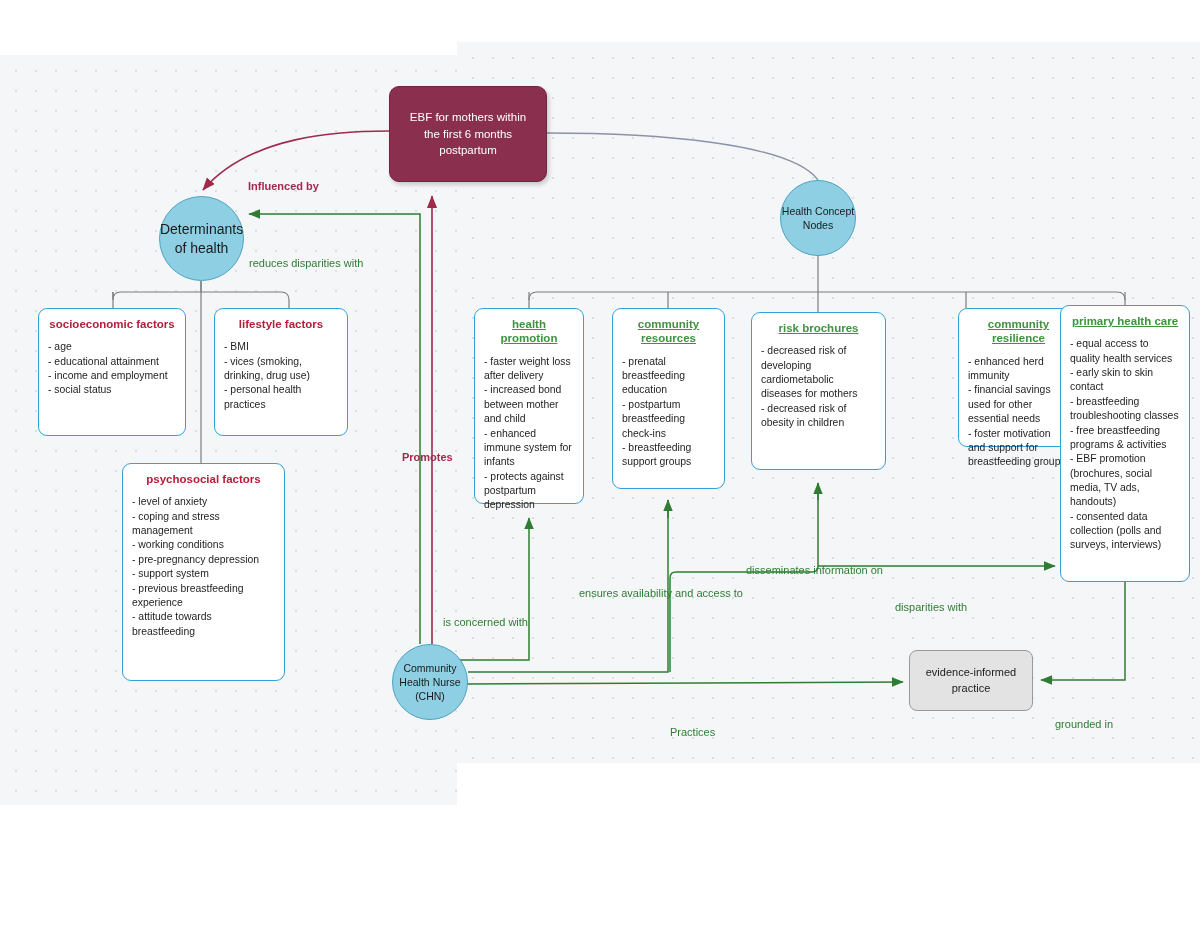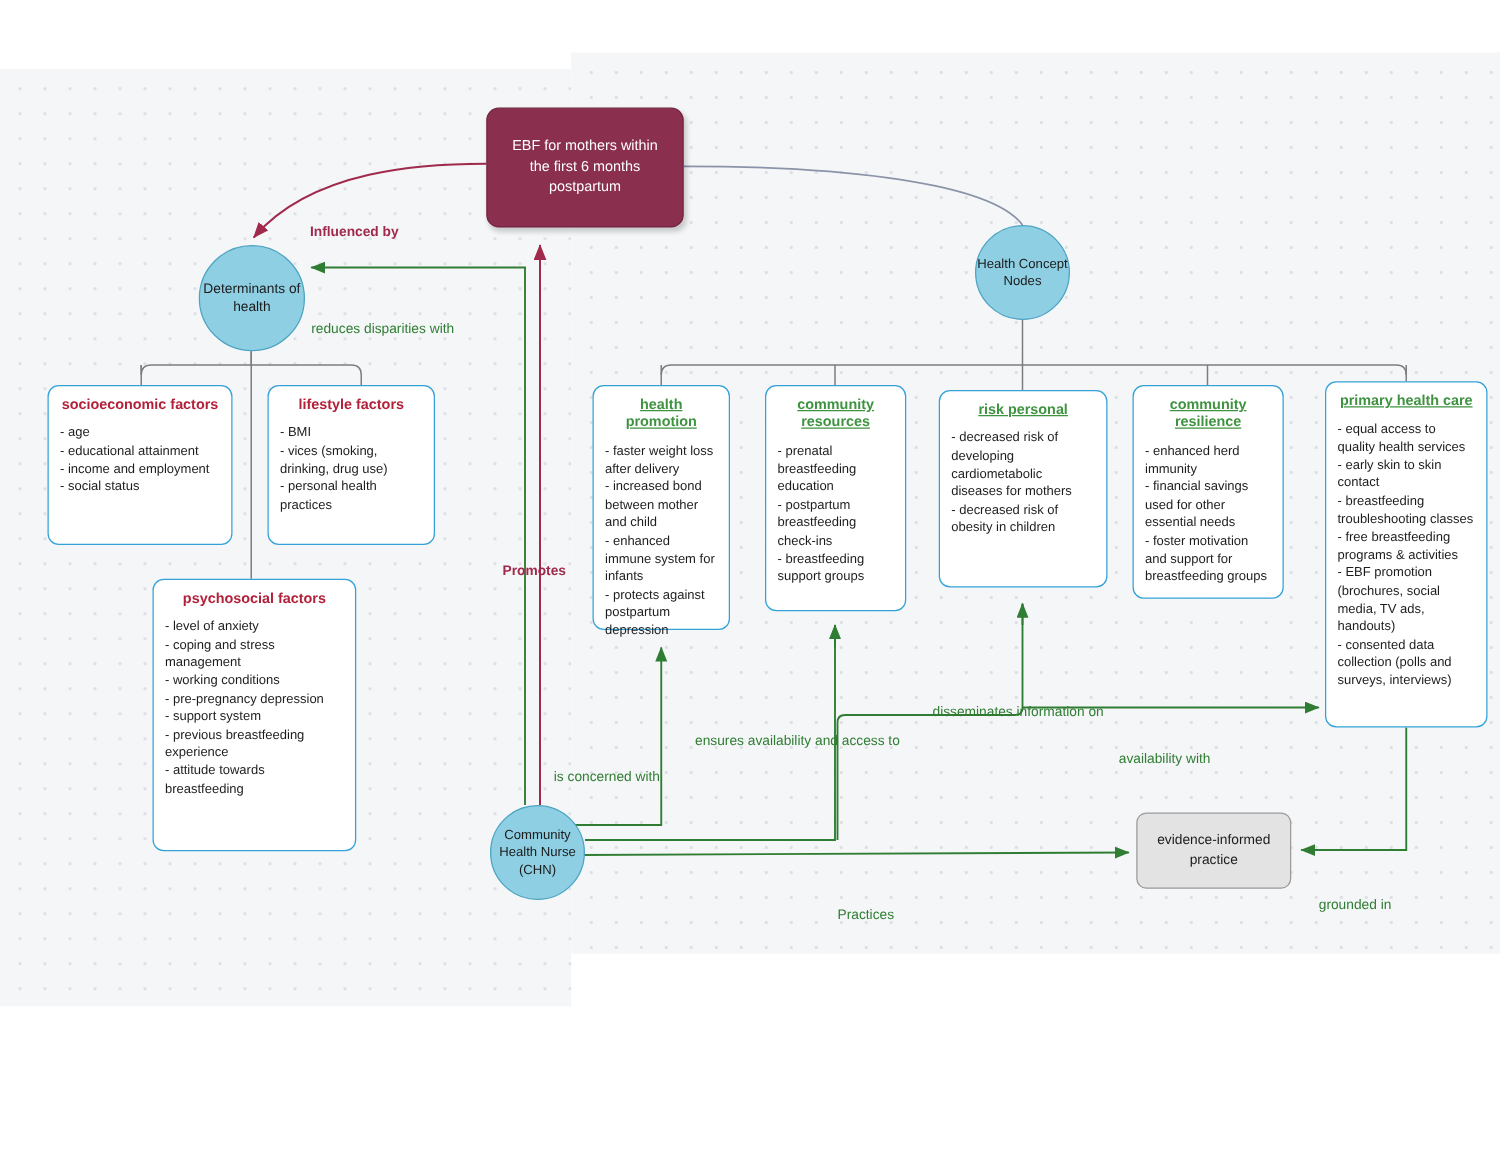--- a/index.html
+++ b/index.html
@@ -30,21 +30,21 @@
     background:#8a2f4d;border:1.5px solid #72253f;border-radius:10px;
     color:#ffffff;display:flex;align-items:center;justify-content:center;
     text-align:center;font-size:11.5px;line-height:1.45;padding:6px 12px;
     box-shadow:2px 3px 4px rgba(0,0,0,.18);
   }
 
   .circle-node{
     border-radius:50%;
     background:#8ecfe3;border:1.3px solid #4ba3c2;
     display:flex;align-items:center;justify-content:center;text-align:center;
-    color:#1a1a1a;font-size:11px;line-height:1.35;
+    color:#1a1a1a;font-size:14px;line-height:1.35;
   }
   #node-determinants{left:159px;top:196px;width:85px;height:85px;}
   #node-concept{left:780px;top:180px;width:76px;height:76px;font-size:10.5px;justify-content:flex-end;}
   #node-chn{left:392px;top:644px;width:76px;height:76px;font-size:10.5px;}
 
   .card{
     background:#ffffff;border:1.6px solid #34a2d8;border-radius:9px;
     padding:8px 9px 9px 9px;
   }
   .card .card-title{
@@ -55,21 +55,21 @@
   .title-green{color:#3f9340;text-decoration:underline;}
   .card ul{margin:0;padding:0;list-style:none;}
   .card li{font-size:10.4px;line-height:1.38;color:#1d1d1d;}
 
   #card-socioeconomic{left:38px;top:308px;width:148px;height:128px;}
   #card-lifestyle{left:214px;top:308px;width:134px;height:128px;}
   #card-psychosocial{left:122px;top:463px;width:163px;height:218px;}
   #card-health-promotion{left:474px;top:308px;width:110px;height:196px;}
   #card-community-resources{left:612px;top:308px;width:113px;height:181px;}
   #card-risk-reduction{left:751px;top:312px;width:135px;height:158px;}
-  #card-community-resilience{left:906px;top:308px;width:121px;height:171px;}
+  #card-community-resilience{left:958px;top:308px;width:121px;height:139px;}
   #card-primary-health-care{left:1060px;top:305px;width:130px;height:277px;}
 
   #node-eip{
     left:909px;top:650px;width:124px;height:61px;
     background:#e3e3e3;border:1.4px solid #9a9a9a;border-radius:8px;
     display:flex;align-items:center;justify-content:center;text-align:center;
     font-size:11px;line-height:1.4;color:#1b1b1b;
   }
 
   
@@ -78,21 +78,21 @@
     background:transparent;
     margin-top:48px;
   }
   .lbl-maroon{color:#a02a4c;font-weight:bold;}
   .lbl-green{color:#2f7d32;}
 
   #lbl-influenced{left:248px;top:132px;}
   #lbl-reduces{left:249px;top:209px;}
   #lbl-promotes{left:402px;top:403px;font-weight:bold;}
   #lbl-concerned{left:443px;top:568px;}
-  #lbl-ensures{left:556px;top:539px;}
+  #lbl-ensures{left:579px;top:539px;}
   #lbl-disseminates{left:746px;top:516px;}
   #lbl-collaborates{left:895px;top:553px;}
   #lbl-practices{left:670px;top:678px;}
   #lbl-grounded{left:1055px;top:670px;}
 </style>
 </head>
 <body>
 
 <div id="grid-left" class="grid-region"></div>
 <div id="grid-right" class="grid-region"></div>
@@ -210,21 +210,21 @@
   <div class="node card" id="card-community-resources">
     <div class="card-title title-green">community resources</div>
     <ul>
       <li>- prenatal breastfeeding education</li>
       <li>- postpartum breastfeeding check-ins</li>
       <li>- breastfeeding support groups</li>
     </ul>
   </div>
 
   <div class="node card" id="card-risk-reduction">
-    <div class="card-title title-green">risk personal</div>
+    <div class="card-title title-green">risk brochures</div>
     <ul>
       <li>- decreased risk of developing cardiometabolic diseases for mothers</li>
       <li>- decreased risk of obesity in children</li>
     </ul>
   </div>
 
   <div class="node card" id="card-community-resilience">
     <div class="card-title title-green">community resilience</div>
     <ul>
       <li>- enhanced herd immunity</li>
@@ -248,17 +248,17 @@
   <div class="node" id="node-eip">
     <span>evidence-informed practice</span>
   </div>
 
   <div class="edge-label lbl-maroon" id="lbl-influenced">Influenced by</div>
   <div class="edge-label lbl-green" id="lbl-reduces">reduces disparities with</div>
   <div class="edge-label lbl-maroon" id="lbl-promotes">Promotes</div>
   <div class="edge-label lbl-green" id="lbl-concerned">is concerned with</div>
   <div class="edge-label lbl-green" id="lbl-ensures">ensures availability and access to</div>
   <div class="edge-label lbl-green" id="lbl-disseminates">disseminates information on</div>
-  <div class="edge-label lbl-green" id="lbl-collaborates">availability with</div>
+  <div class="edge-label lbl-green" id="lbl-collaborates">disparities with</div>
   <div class="edge-label lbl-green" id="lbl-practices">Practices</div>
   <div class="edge-label lbl-green" id="lbl-grounded">grounded in</div>
 
 </div>
 
 </body></html>

